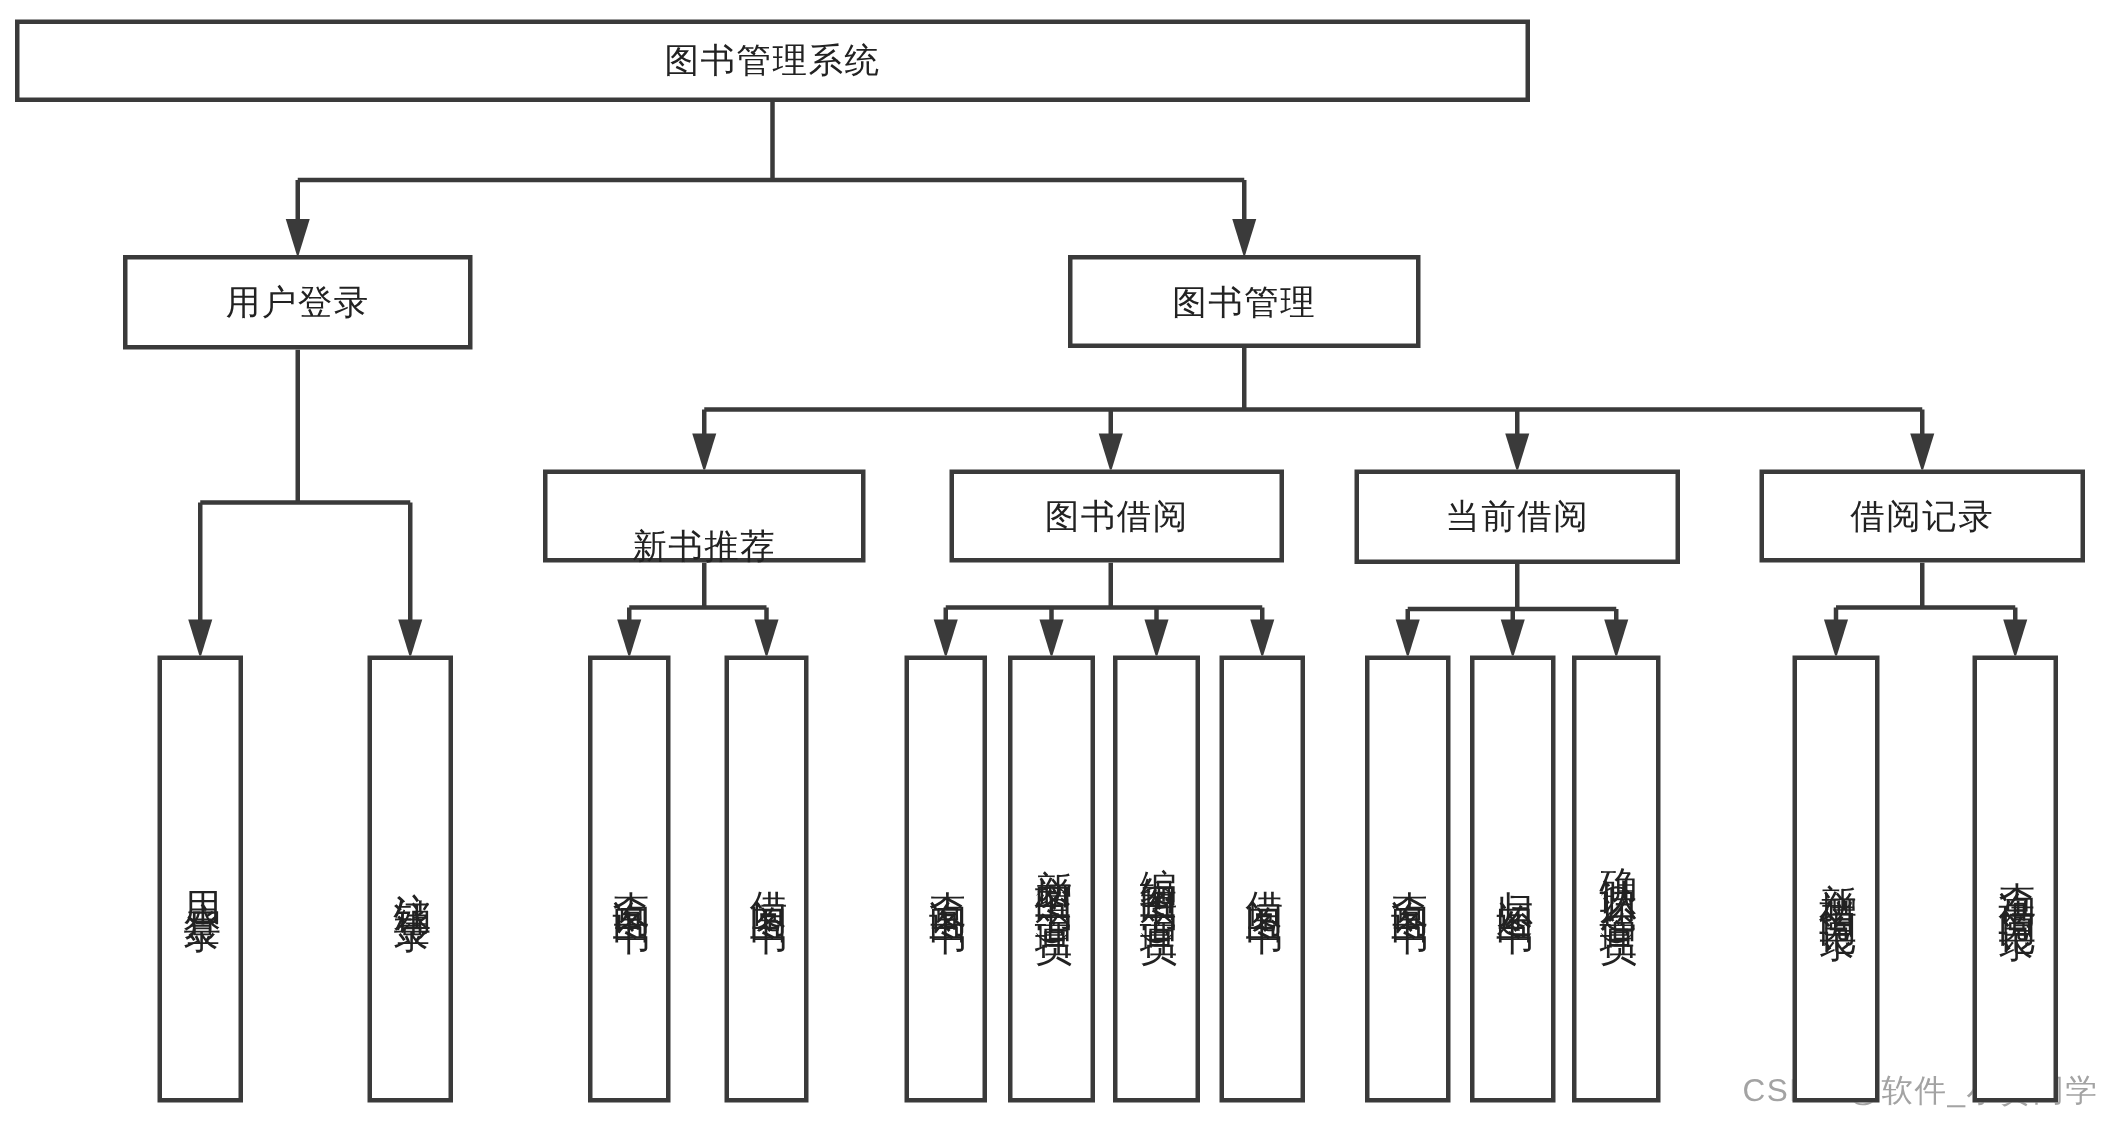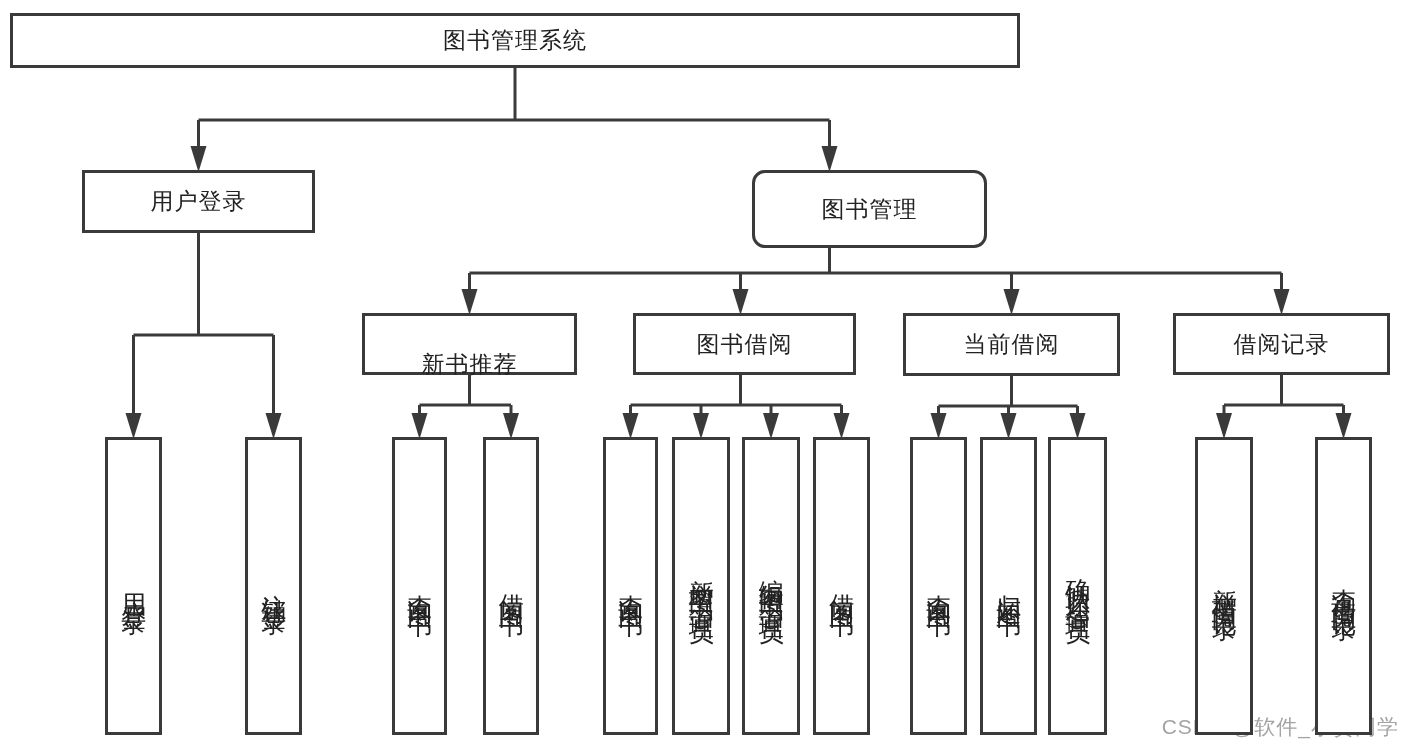--- a/index.html
+++ b/index.html
@@ -104,21 +104,21 @@
       <line x1="1343.5" y1="405" x2="1343.5" y2="417" stroke="#3a3a3a" stroke-width="3"></line>
       <polygon points="1335.5,413 1351.5,413 1343.5,439" fill="#3a3a3a"></polygon>
     </svg>
   <div class="watermark">CSDN @软件_小贺同学</div>
 <div class="node node-h" style="left: 10px; top: 13px; width: 1010px; height: 55px; border-color: rgb(58, 58, 58);">
       <span class="node-label" style="color: rgb(34, 34, 34);">图书管理系统</span>
     </div>
     <div class="node node-h" style="left: 82px; top: 170px; width: 233px; height: 63px; border-color: rgb(58, 58, 58);">
       <span class="node-label" style="color: rgb(34, 34, 34);">用户登录</span>
     </div>
-    <div class="node node-h" style="left: 752px; top: 170px; width: 235px; height: 78px; border-color: rgb(58, 58, 58); border-radius: 13px;">
+    <div class="node node-h" style="left: 712px; top: 170px; width: 235px; height: 62px; border-color: rgb(58, 58, 58);">
       <span class="node-label" style="color: rgb(34, 34, 34);">图书管理</span>
     </div>
     <div class="node node-h" style="left: 362px; top: 313px; width: 215px; height: 62px; border-color: rgb(58, 58, 58);">
       <span class="node-label" style="color: rgb(34, 34, 34); margin-top: 40px;">新书推荐</span>
     </div>
     <div class="node node-h" style="left: 633px; top: 313px; width: 223px; height: 62px; border-color: rgb(58, 58, 58);">
       <span class="node-label" style="color: rgb(34, 34, 34);">图书借阅</span>
     </div>
     <div class="node node-h" style="left: 1173px; top: 313px; width: 217px; height: 62px; border-color: rgb(58, 58, 58);">
       <span class="node-label" style="color: rgb(34, 34, 34);">借阅记录</span>

